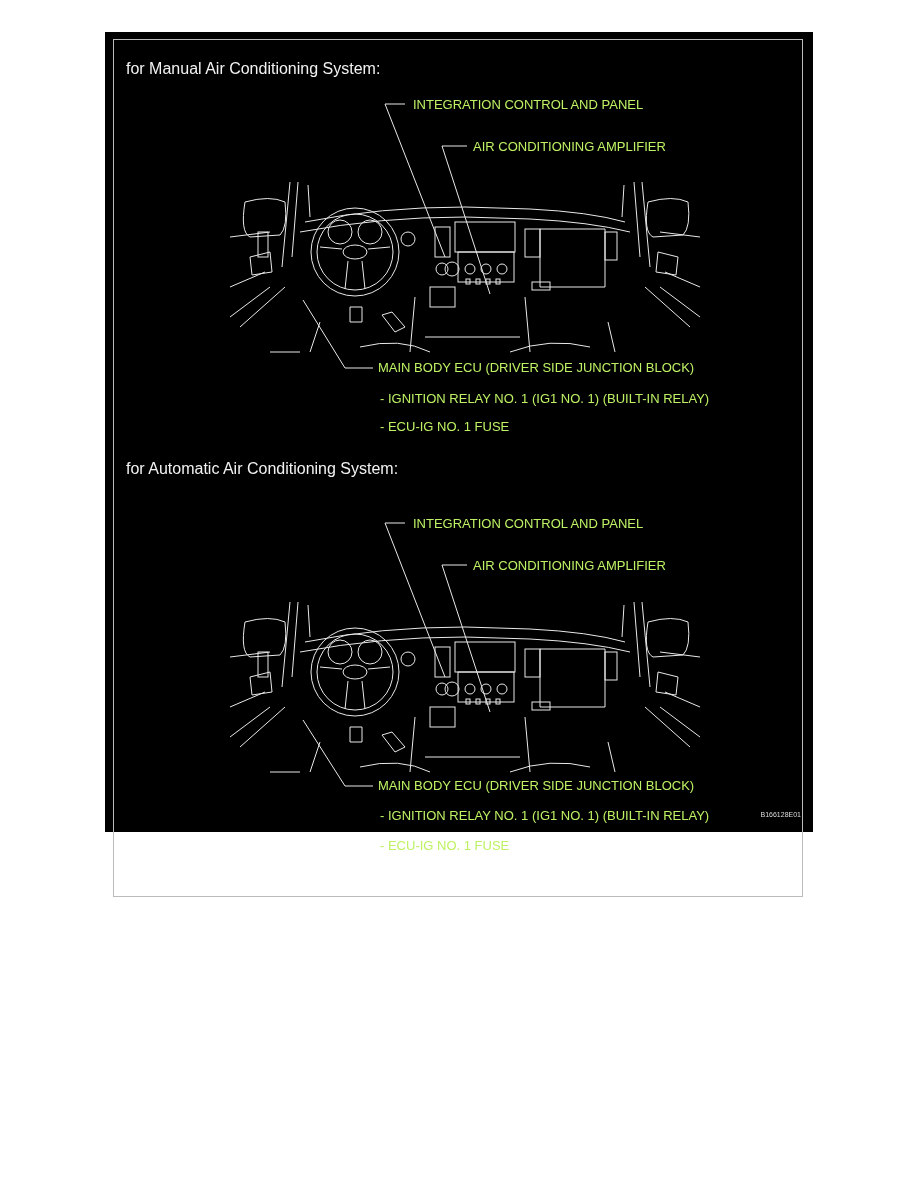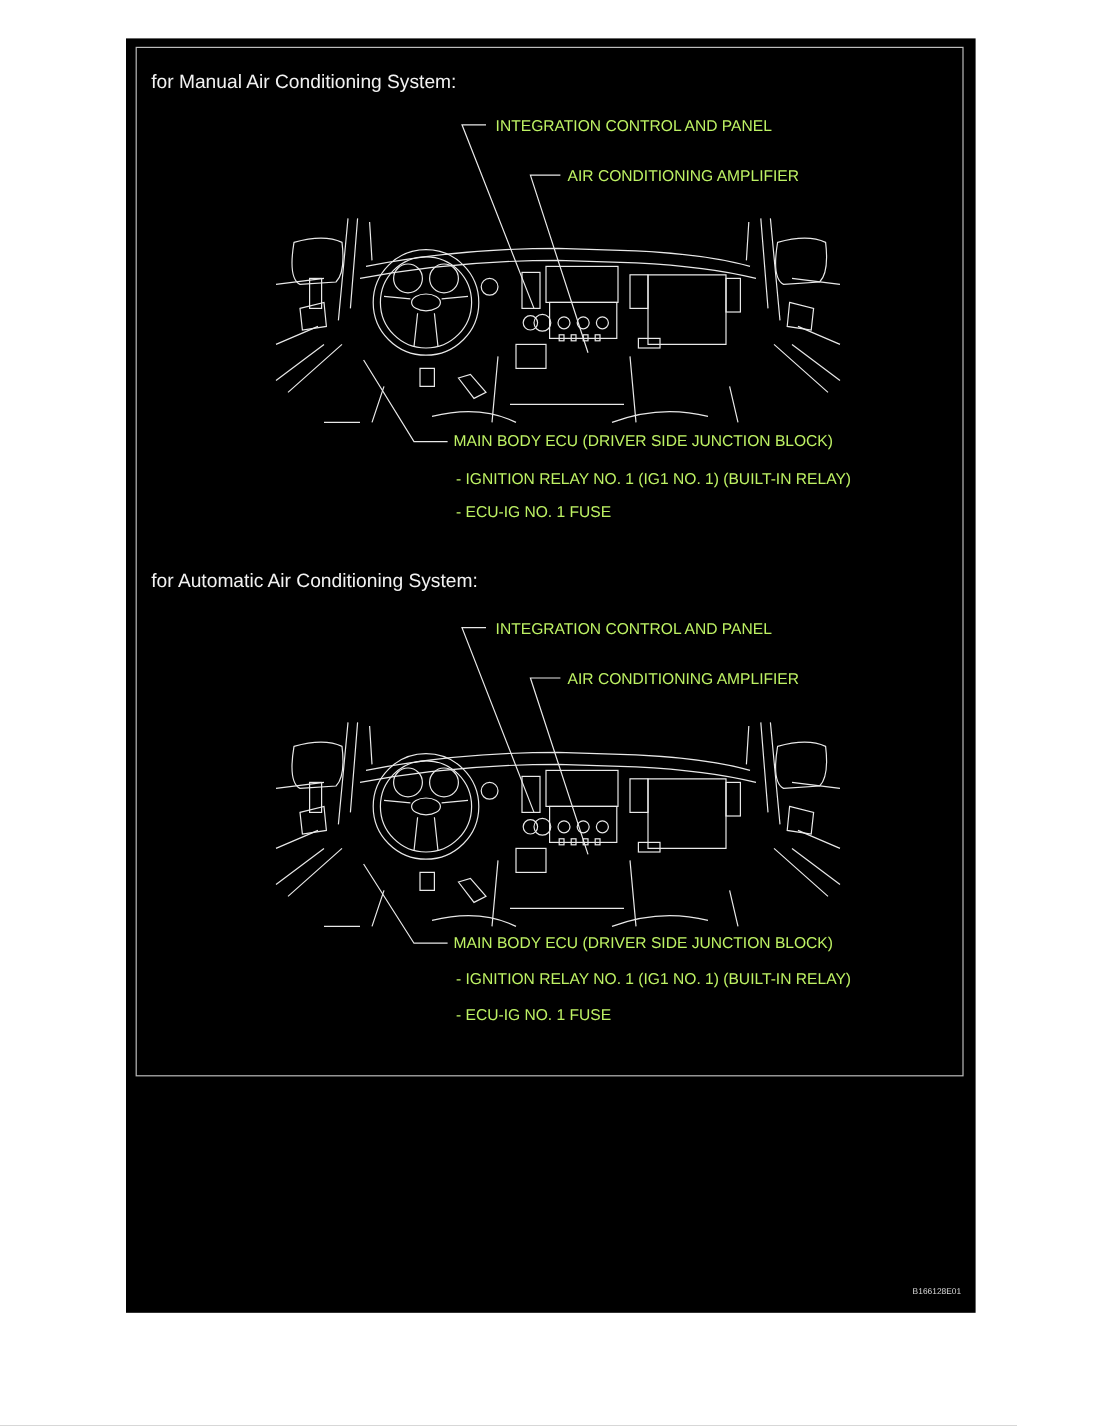--- a/index.html
+++ b/index.html
@@ -1,37 +1,37 @@
 <!DOCTYPE html>
 <html><head>
 <meta charset="utf-8">
 <style>
   html,body{margin:0;padding:0;background:#fff;}
   body{width:918px;height:1188px;position:relative;overflow:hidden;font-family:"Liberation Sans",sans-serif;}
-  #panel{position:absolute;left:105px;top:32px;width:708px;height:1062px;background:#000;}
+  #panel{position:absolute;left:105px;top:32px;width:708px;height:800px;background:#000;}
   #inner{position:absolute;left:8px;top:7px;width:690px;height:858px;border:1px solid #bbb;box-sizing:border-box;}
   .heading{position:absolute;color:#f2f2f2;font-size:16px;left:21px;white-space:nowrap;}
   .label{position:absolute;color:#bef264;font-size:13px;white-space:nowrap;}
   .code{position:absolute;color:#ddd;font-size:7px;right:12px;bottom:14px;}
   svg.art{position:absolute;left:0;top:0;}
 </style>
 </head>
 <body>
 
 <div id="panel">
   <div id="inner"></div>
 
   <div class="heading" style="top:28px">for Manual Air Conditioning System:</div>
   <div class="label" style="left:308px;top:65px">INTEGRATION CONTROL AND PANEL</div>
   <div class="label" style="left:368px;top:107px">AIR CONDITIONING AMPLIFIER</div>
   <div class="label" style="left:273px;top:328px">MAIN BODY ECU (DRIVER SIDE JUNCTION BLOCK)</div>
   <div class="label" style="left:275px;top:359px">- IGNITION RELAY NO. 1 (IG1 NO. 1) (BUILT-IN RELAY)</div>
   <div class="label" style="left:275px;top:387px">- ECU-IG NO. 1 FUSE</div>
 
-  <div class="heading" style="top:444px">for Automatic Air Conditioning System:</div>
+  <div class="heading" style="top:428px">for Automatic Air Conditioning System:</div>
   <div class="label" style="left:308px;top:484px">INTEGRATION CONTROL AND PANEL</div>
   <div class="label" style="left:368px;top:526px">AIR CONDITIONING AMPLIFIER</div>
   <div class="label" style="left:273px;top:746px">MAIN BODY ECU (DRIVER SIDE JUNCTION BLOCK)</div>
   <div class="label" style="left:275px;top:776px">- IGNITION RELAY NO. 1 (IG1 NO. 1) (BUILT-IN RELAY)</div>
   <div class="label" style="left:275px;top:806px">- ECU-IG NO. 1 FUSE</div>
 
   <div class="code">B166128E01</div>
 
   <svg class="art" width="708" height="877">
     <defs>

